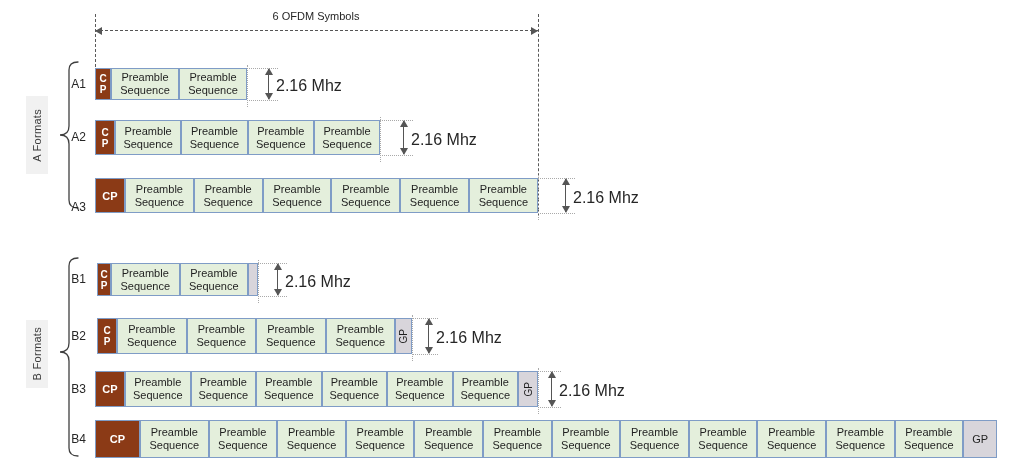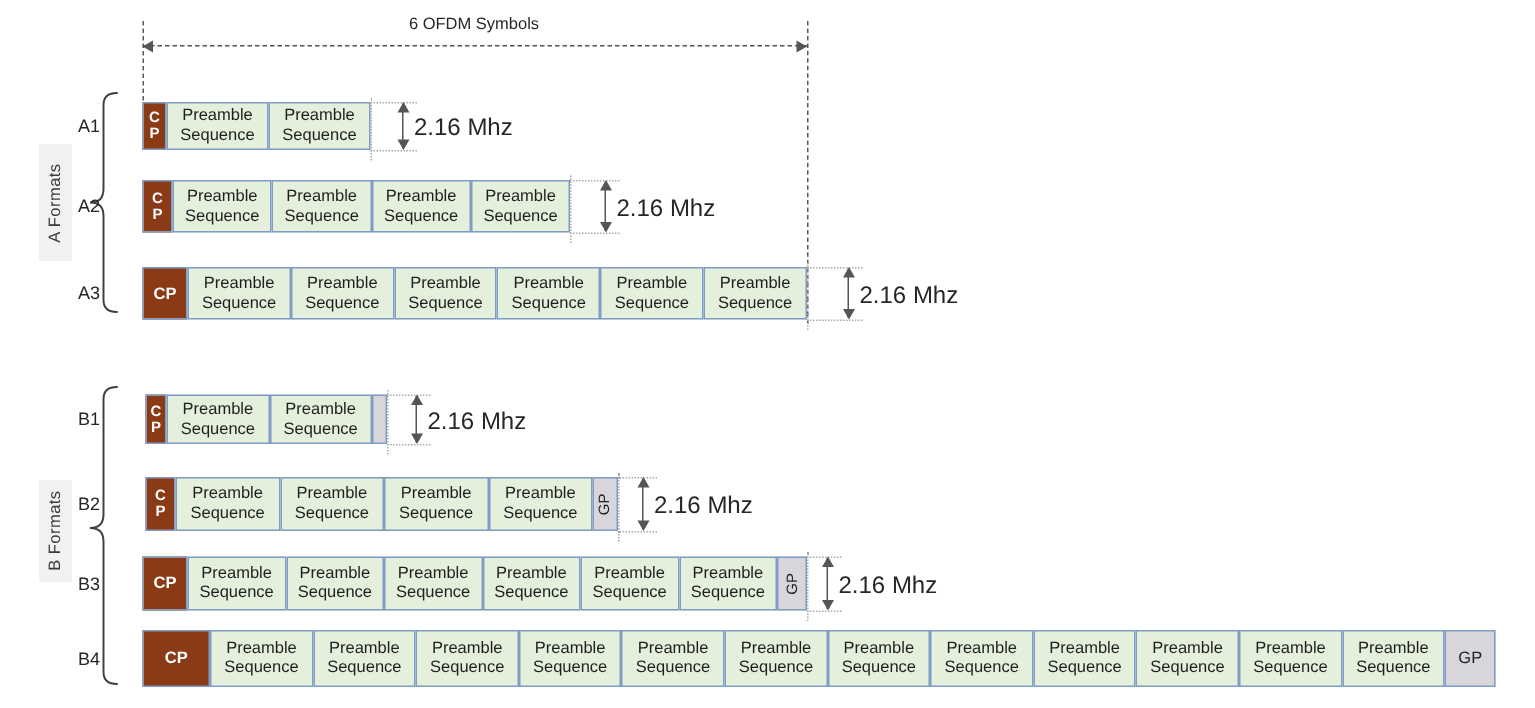--- a/index.html
+++ b/index.html
@@ -31,21 +31,21 @@
   .seq{background:var(--seq-fill,#e4efdc);}
   .seq .line{font-size:11px; line-height:13px; color:#1f1f1f; white-space:nowrap;}
   .cp{background:var(--cp-fill,#8b3a16);}
   .cp .line{color:#ffffff; font-size:10px; line-height:11px; font-weight:bold;}
   .cp.cp-wide .line{font-size:11px; line-height:12px;}
   .gp{background:var(--gp-fill,#d8d5db);}
   .gp .line{font-size:10px; line-height:11px; color:#1f1f1f;}
   .gp.gp-vertical .line{writing-mode:vertical-rl; transform:rotate(180deg);}
   .gp.gp-horizontal .line{font-size:11px;}
   
-  .row-label{position:absolute; font-size:12px; color:#262626; text-align:left;}
+  .row-label{position:absolute; font-size:12px; color:#262626; text-align:right;}
   
   .group-box{position:absolute; background:var(--group-fill,#f1f1f1);
     display:flex; align-items:center; justify-content:center;}
   .group-box span{writing-mode:vertical-rl; transform:rotate(180deg);
     font-size:11px; color:#3b3b3b; white-space:nowrap; letter-spacing:0.3px;}
   .bracket{position:absolute;}
 </style>
 </head>
 <body>
 
@@ -107,21 +107,21 @@
     </div>
     <div class="block seq" style="left: 313.9px; top: 120px; width: 66.3px; height: 35px;">
       <span class="line">Preamble</span>
       <span class="line">Sequence</span>
     </div>
     <div class="guide-h" style="left: 380.2px; top: 120px; width: 32.8px;"></div>
     <div class="guide-h" style="left: 380.2px; top: 155px; width: 32.8px;"></div>
     <div class="guide-v" style="left: 380.2px; top: 117px; height: 45px;"></div>
     <div class="v-arrow" style="left: 403px; top: 121px; height: 33px;"></div>
     <div class="bw-label" style="left: 411px; top: 130.5px;">2.16 Mhz</div>
-    <div class="row-label" style="left: 52px; top: 178px; width: 34px; height: 35px; line-height: 35px;">A3</div>
+    <div class="row-label" style="left: 52px; top: 190px; width: 34px; height: 35px; line-height: 35px;">A3</div>
     <div class="block cp cp-wide" style="left: 95px; top: 178px; width: 30px; height: 35px;">
       <span class="line">CP</span>
     </div>
     <div class="block seq" style="left: 125px; top: 178px; width: 68.8px; height: 35px;">
       <span class="line">Preamble</span>
       <span class="line">Sequence</span>
     </div>
     <div class="block seq" style="left: 193.8px; top: 178px; width: 68.8px; height: 35px;">
       <span class="line">Preamble</span>
       <span class="line">Sequence</span>

